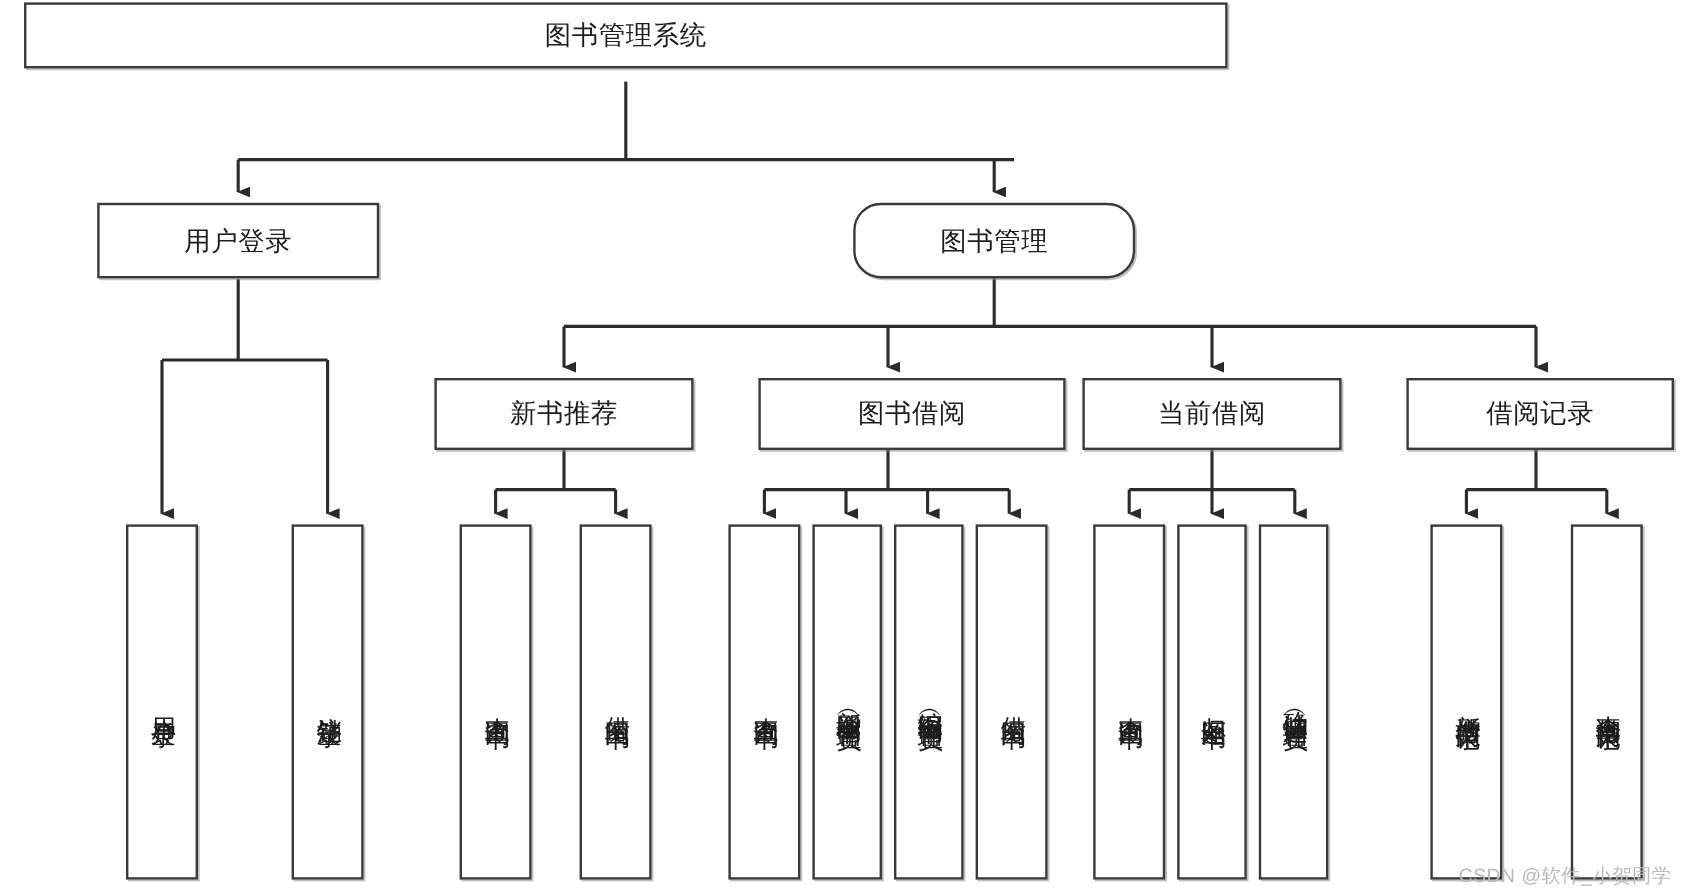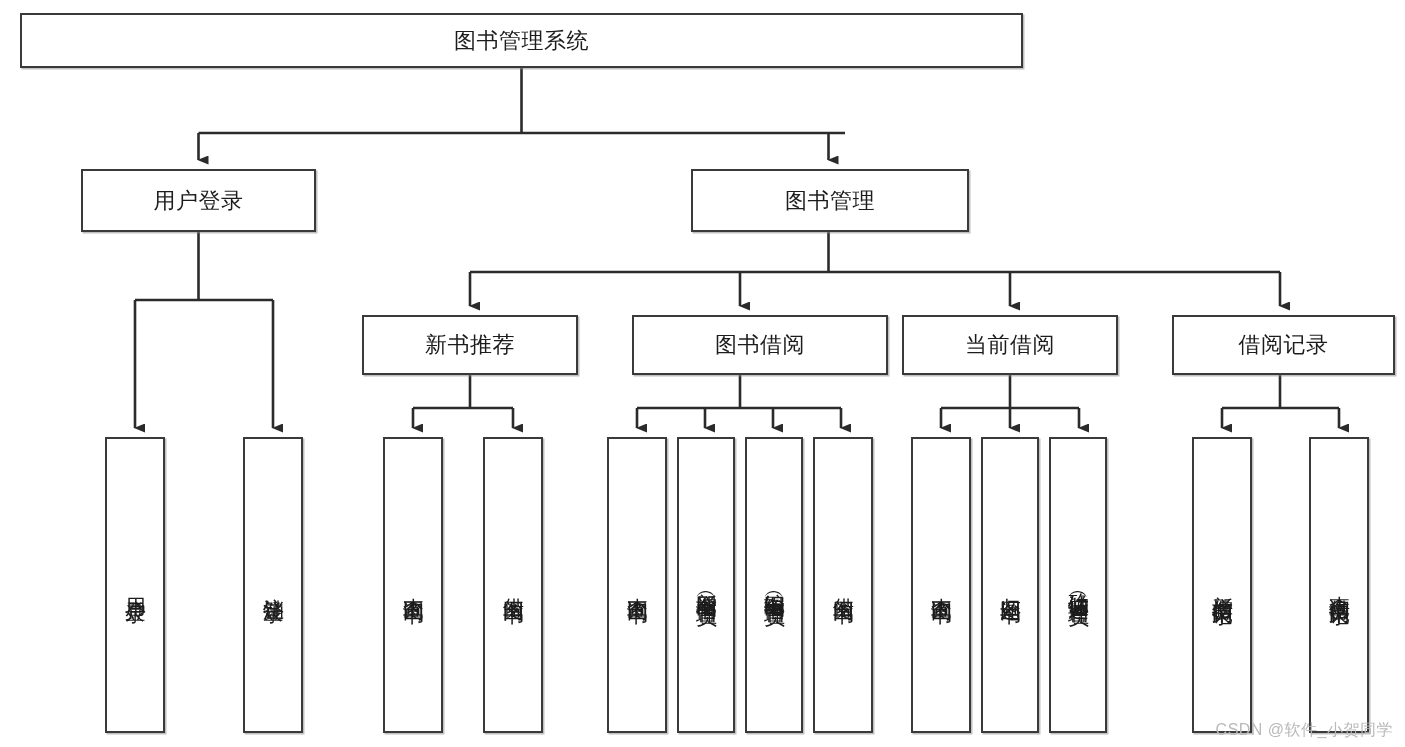--- a/index.html
+++ b/index.html
@@ -118,28 +118,28 @@
       <path d="M1010,408 L1010,428" marker-end="url(#arrow)"></path>
       <path d="M1079,408 L1079,428" marker-end="url(#arrow)"></path>
 
       <path d="M1280,375 L1280,408"></path>
       <path d="M1222,408 L1339,408"></path>
       <path d="M1222,408 L1222,428" marker-end="url(#arrow)"></path>
       <path d="M1339,408 L1339,428" marker-end="url(#arrow)"></path>
     </g>
   </svg>
 
-  <div class="node" style="left:20px; top:13px; width:1003px; height:55px;">
+  <div class="node" style="left:20px; top:2px; width:1003px; height:55px;">
     <span class="label">图书管理系统</span>
   </div>
 
   <div class="node" style="left:81px; top:169px; width:235px; height:63px;">
     <span class="label">用户登录</span>
   </div>
-  <div class="node" style="left:691px; top:169px; width:278px; height:63px;">
+  <div class="node" style="left:711px; top:169px; width:235px; height:63px;border-radius:23px;">
     <span class="label">图书管理</span>
   </div>
 
   <div class="node" style="left:362px; top:315px; width:216px; height:60px;">
     <span class="label">新书推荐</span>
   </div>
   <div class="node" style="left:632px; top:315px; width:256px; height:60px;">
     <span class="label">图书借阅</span>
   </div>
   <div class="node" style="left:902px; top:315px; width:216px; height:60px;font-family:Liberation Serif, serif;">

